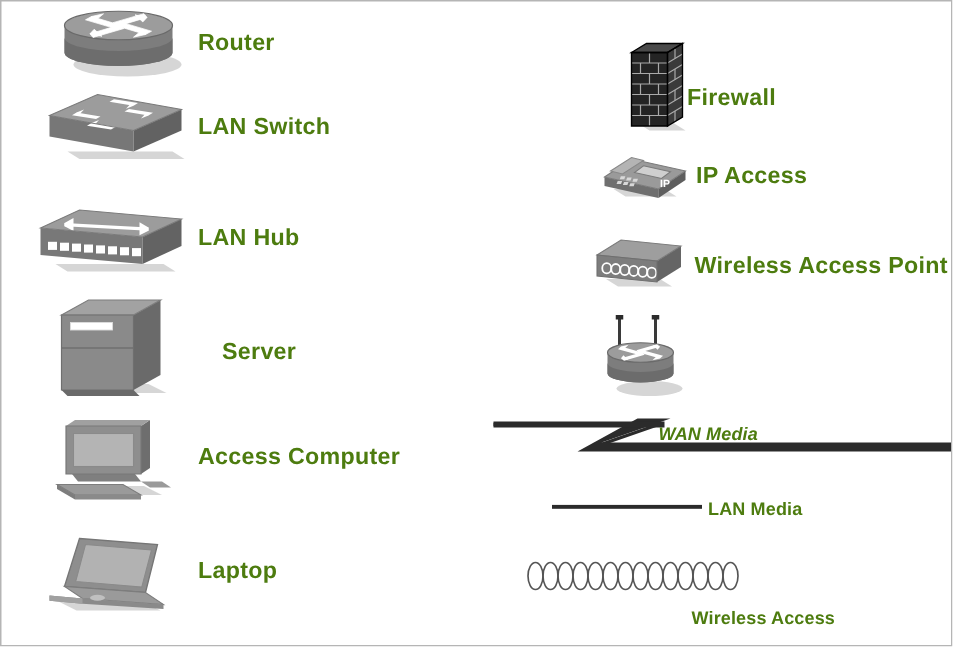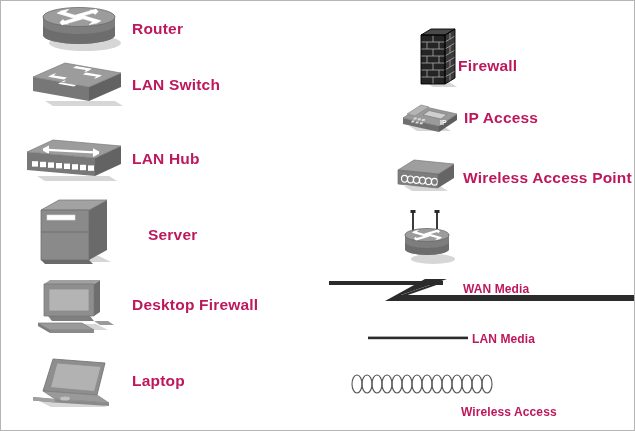--- a/index.html
+++ b/index.html
@@ -14,21 +14,21 @@
     position: relative;
     width: 635px;
     height: 431px;
     background: #ffffff;
     border: 1px solid #b5b5b5;
     box-sizing: border-box;
     overflow: hidden;
   }
   .label {
     position: absolute;
-    color: #be185d;
+    color: #4d7c0f;
     font-weight: bold;
     white-space: nowrap;
     line-height: 1;
   }
   .label.big { font-size: 15.5px; letter-spacing: 0.2px; }
   .label.small { font-size: 12px; letter-spacing: 0.1px; }
   .icon {
     position: absolute;
   }
   svg { display: block; overflow: visible; }
@@ -132,21 +132,21 @@
       <rect x="21" y="11" width="40" height="22" fill="none" stroke="#8a8a8a" stroke-width="0.7"></rect>
       <path d="M20,38 L62,38 L66,43 L24,43 Z" fill="#7f7f7f"></path>
       <path d="M10,45 L54,45 L66,52 L22,52 Z" fill="#9a9a9a"></path>
       <path d="M10,45 L54,45 L66,52 L22,52 Z" fill="none" stroke="#7d7d7d" stroke-width="0.7"></path>
       <path d="M10,45 L10,48 L22,55 L22,52 Z" fill="#7d7d7d"></path>
       <path d="M22,52 L66,52 L66,55 L22,55 Z" fill="#8a8a8a"></path>
       <path d="M66,43 L80,43 L86,47 L72,47 Z" fill="#9a9a9a"></path>
       <path d="M16,6 L66,6 L66,38 L16,38 Z" fill="none" stroke="#787878" stroke-width="0.8"></path>
     </svg>
   </div>
-  <div class="label big" style="left:131px; top:296px;">Desktop Firewall</div>
+  <div class="label big" style="left:131px; top:296px;">Access Computer</div>
 
   <div class="icon" style="left:22px; top:352px;">
     <svg width="100" height="60" viewBox="0 0 100 60">
       <path d="M16,48 L72,48 L84,54 L28,54 Z" fill="#cfcfcf" opacity="0.85"></path>
       <path d="M30,6 L82,10 L74,42 L20,38 Z" fill="#8e8e8e"></path>
       <path d="M34,10 L78,13.6 L71.5,38.4 L27.5,34.6 Z" fill="#b2b2b2"></path>
       <path d="M34,10 L78,13.6 L71.5,38.4 L27.5,34.6 Z" fill="none" stroke="#8a8a8a" stroke-width="0.7"></path>
       <path d="M30,6 L82,10 L74,42 L20,38 Z" fill="none" stroke="#767676" stroke-width="0.9"></path>
       <path d="M20,38 L74,42 L86,50 L32,46 Z" fill="#9a9a9a"></path>
       <path d="M20,38 L74,42 L86,50 L32,46 Z" fill="none" stroke="#7d7d7d" stroke-width="0.7"></path>
@@ -246,21 +246,21 @@
     </svg>
   </div>
 
   <div class="icon" style="left:326px; top:274px;">
     <svg width="310" height="32" viewBox="0 0 310 32">
       <path d="M2,8 L104,8 L112,8 L66,24 L310,24" fill="none" stroke="#2b2b2b" stroke-width="2.2" stroke-linecap="butt"></path>
       <path d="M98,4 L120,4 L74,20 L310,20 L310,26 L58,26 Z" fill="#2b2b2b"></path>
       <path d="M2,6 L116,6 L116,10 L2,10 Z" fill="#2b2b2b"></path>
     </svg>
   </div>
-  <div class="label small" style="left:462px; top:282px;">WAN Media</div>
+  <div class="label small" style="left:438px; top:282px;font-style:italic;">WAN Media</div>
 
   <div class="icon" style="left:367px; top:334px;">
     <svg width="100" height="6" viewBox="0 0 100 6">
       <rect x="0" y="1.6" width="100" height="2.6" fill="#2b2b2b"></rect>
     </svg>
   </div>
   <div class="label small" style="left:471px; top:332px;">LAN Media</div>
 
   <div class="icon" style="left:348px; top:372px;">
     <svg width="160" height="22" viewBox="0 0 160 22">

